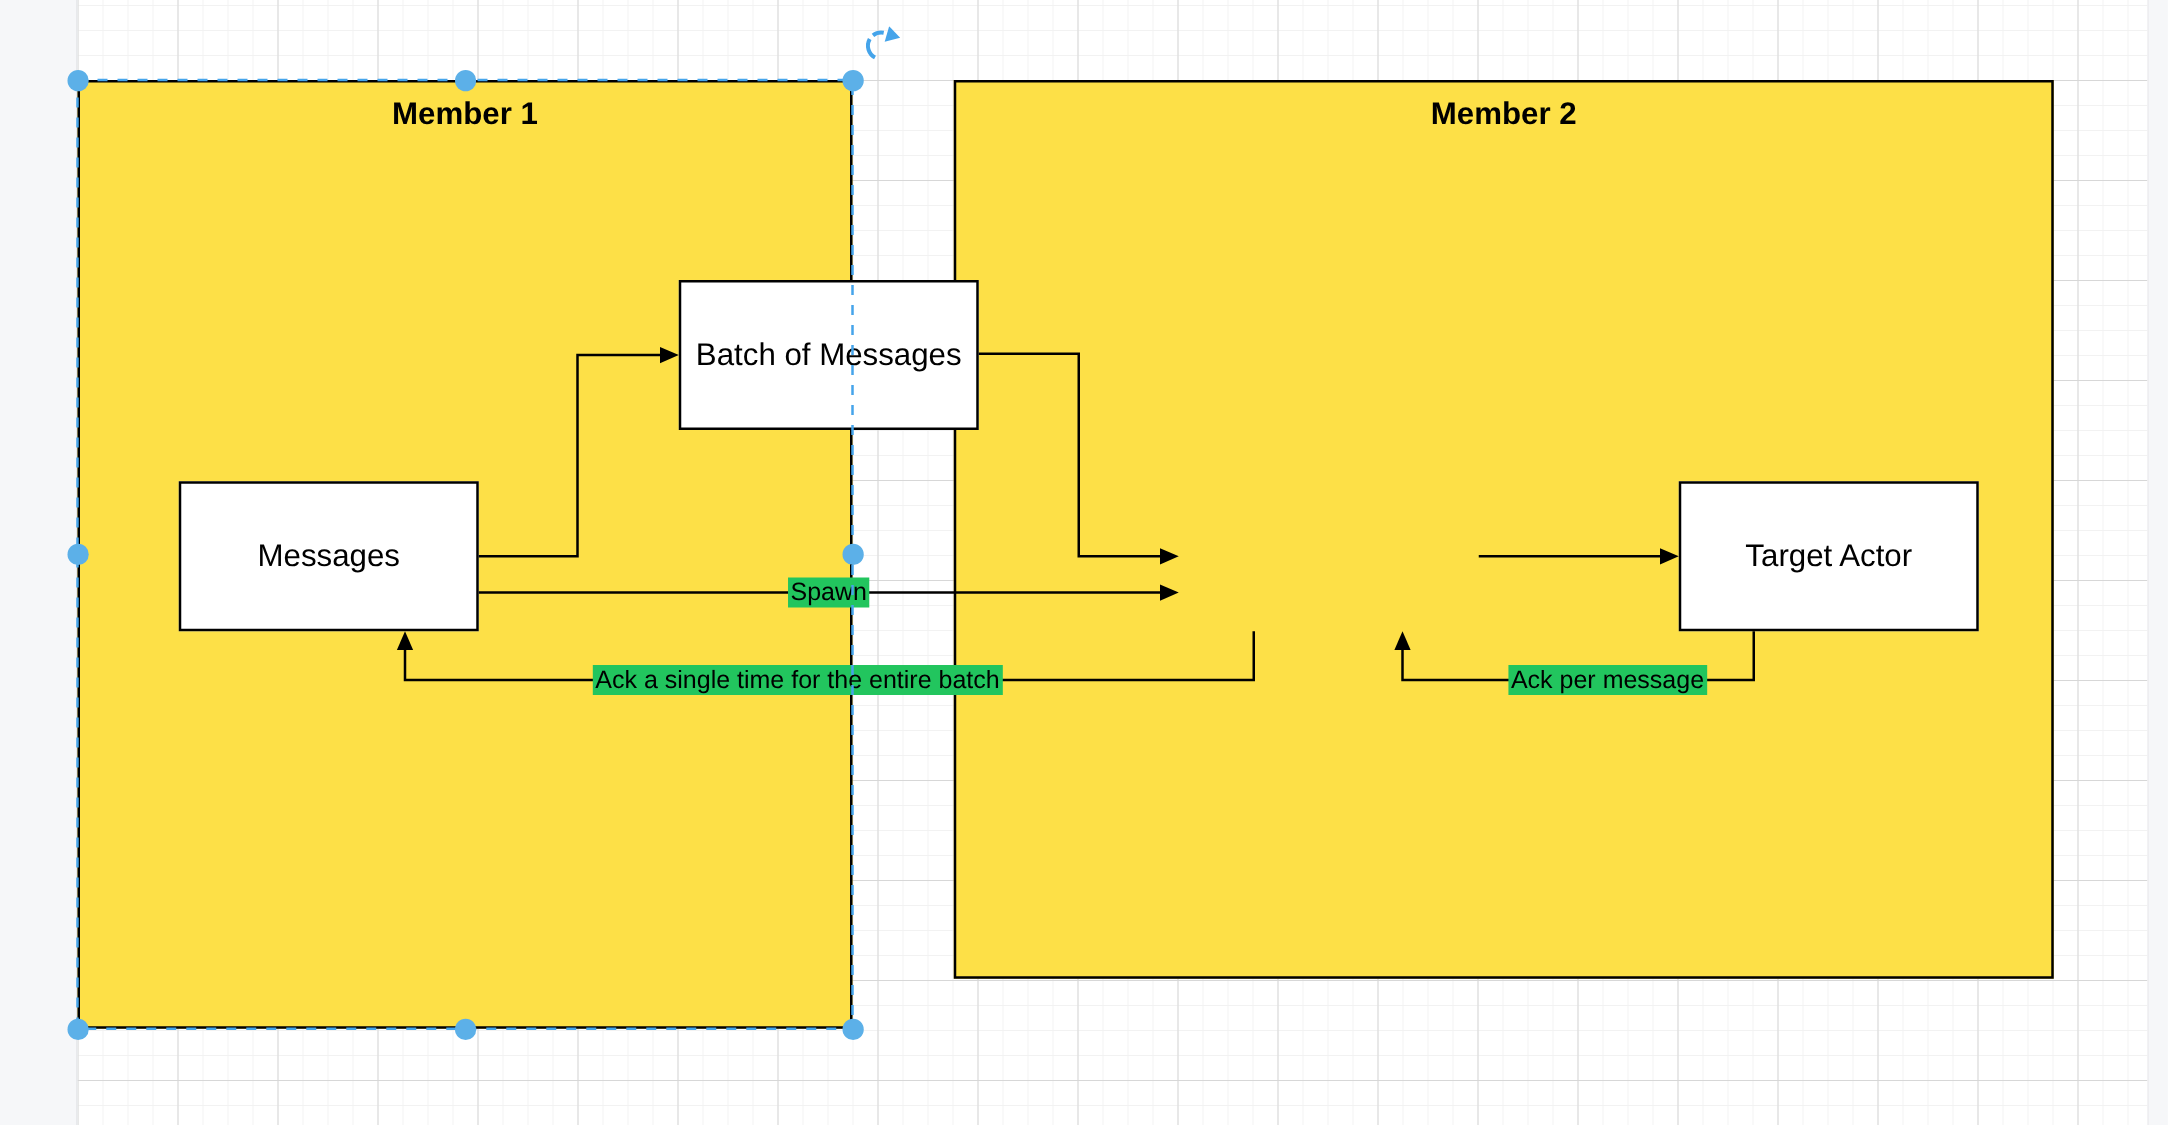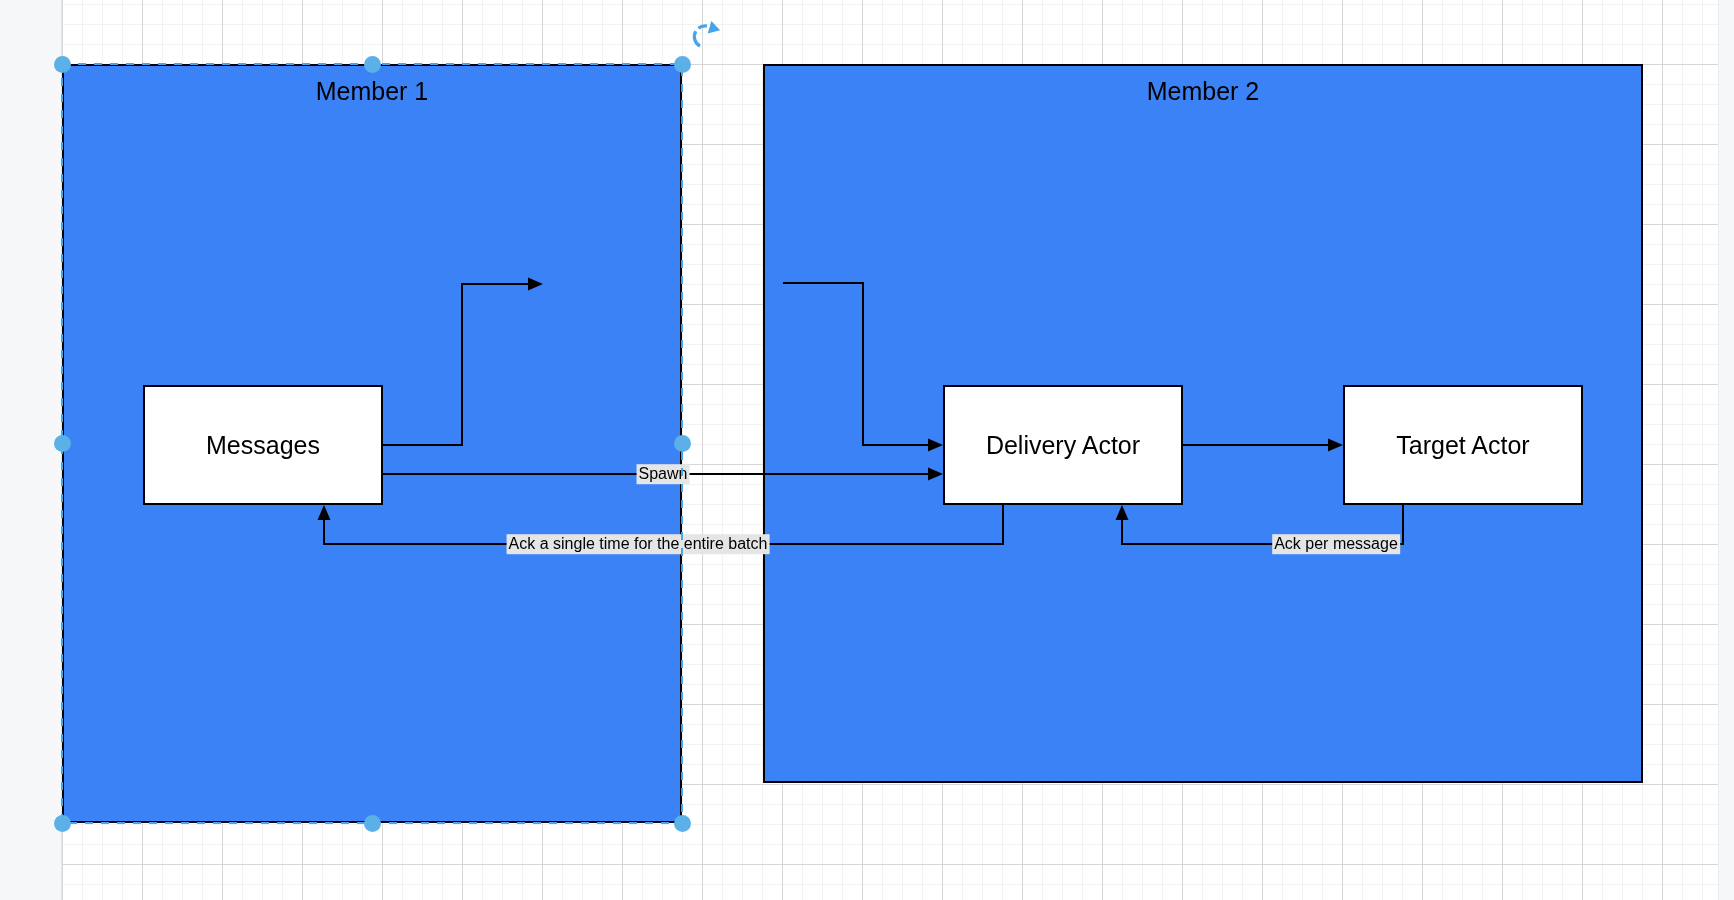--- a/index.html
+++ b/index.html
@@ -15,39 +15,39 @@
   .page{position:absolute;left:61px;top:0;width:1657px;height:900px;background-color:#ffffff;
     background-image:
       linear-gradient(#d7d7d7 1px, transparent 1px),
       linear-gradient(90deg,#d7d7d7 1px, transparent 1px),
       linear-gradient(#f2f2f2 1px, transparent 1px),
       linear-gradient(90deg,#f2f2f2 1px, transparent 1px);
     background-size:80px 80px,80px 80px,20px 20px,20px 20px;
     background-position:0 64px,1px 0,0 4px,1px 0;}
 
   
-  .container-shape{position:absolute;background:#3b82f6;border:2px solid #000000;box-sizing:border-box;}
+  .container-shape{position:absolute;background:#fde047;border:2px solid #000000;box-sizing:border-box;font-weight:bold;}
   .container-shape .title{display:block;text-align:center;padding-top:11px;font-size:25px;color:#000;}
   #member1{left:62px;top:64px;width:620px;height:759px;}
   #member2{left:763px;top:64px;width:880px;height:719px;}
 
   
   .node{position:absolute;width:240px;height:120px;background:#ffffff;border:2px solid #000000;
     box-sizing:border-box;display:flex;align-items:center;justify-content:center;
     font-size:25px;color:#000;text-align:center;}
   #batch{left:543px;top:224px;}
   #producer{left:143px;top:385px;}
   #delivery{left:943px;top:385px;}
   #target{left:1343px;top:385px;text-align:center;}
 
   
   svg.edges{position:absolute;left:0;top:0;width:1734px;height:900px;pointer-events:none;}
   svg.edges path{pointer-events:stroke;}
-  .edge-label{position:absolute;transform:translate(-50%,-50%);background:#e5e5e5;
-    font-size:16px;color:#000;white-space:nowrap;padding:1px 2px;line-height:1.1;}
+  .edge-label{position:absolute;transform:translate(-50%,-50%);background:#22c55e;
+    font-size:20px;color:#000;white-space:nowrap;padding:1px 2px;line-height:1.1;}
 
   
   svg.selection{position:absolute;left:0;top:0;width:1734px;height:900px;pointer-events:none;}
   .handle{position:absolute;width:17px;height:17px;border-radius:50%;background:#5CB0E8;
     margin-left:-8.5px;margin-top:-8.5px;box-sizing:border-box;}
   .rotate-handle{position:absolute;left:691px;top:21px;width:32px;height:32px;}
 </style>
 </head>
 <body>
 
@@ -57,25 +57,25 @@
   <div class="offpage left"></div>
   <div class="offpage right"></div>
 
   <div class="container-shape" id="member1">
     <span class="title">Member 1</span>
   </div>
   <div class="container-shape" id="member2">
     <span class="title">Member 2</span>
   </div>
 
+  <div class="node" id="batch">
+    <span>Batch of Messages</span>
+  </div>
   <div class="node" id="producer">
     <span>Messages</span>
-  </div>
-  <div class="node" id="delivery">
-    <span>Delivery Actor</span>
   </div>
   <div class="node" id="target">
     <span>Target Actor</span>
   </div>
 
   <svg class="edges">
     <g stroke="#000000" stroke-width="2" fill="none">
       <path d="M383,445 H462 V284 H528"></path>
       <path d="M783,283 H863 V445 H928"></path>
       <path d="M383,474 H928"></path>
@@ -88,21 +88,21 @@
       <polygon points="943,445 928,438.5 928,451.5"></polygon>
       <polygon points="943,474 928,467.5 928,480.5"></polygon>
       <polygon points="1343,445 1328,438.5 1328,451.5"></polygon>
       <polygon points="324,505 317.5,520 330.5,520"></polygon>
       <polygon points="1122,505 1115.5,520 1128.5,520"></polygon>
     </g>
   </svg>
 
   <div class="edge-label" style="left:663px;top:474px;">Spawn</div>
   <div class="edge-label" style="left:638px;top:544px;">Ack a single time for the entire batch</div>
-  <div class="edge-label" style="left:1336px;top:544px;">Ack per message</div>
+  <div class="edge-label" style="left:1286px;top:544px;">Ack per message</div>
 
   <svg class="selection">
     <rect x="62" y="64" width="620" height="759" fill="none" stroke="#45A4EA" stroke-width="2" stroke-dasharray="8 8"></rect>
   </svg>
   <div class="handle" style="left:62px;top:64px;"></div>
   <div class="handle" style="left:372px;top:64px;"></div>
   <div class="handle" style="left:682px;top:64px;"></div>
   <div class="handle" style="left:62px;top:443px;"></div>
   <div class="handle" style="left:682px;top:443px;"></div>
   <div class="handle" style="left:62px;top:823px;"></div>

